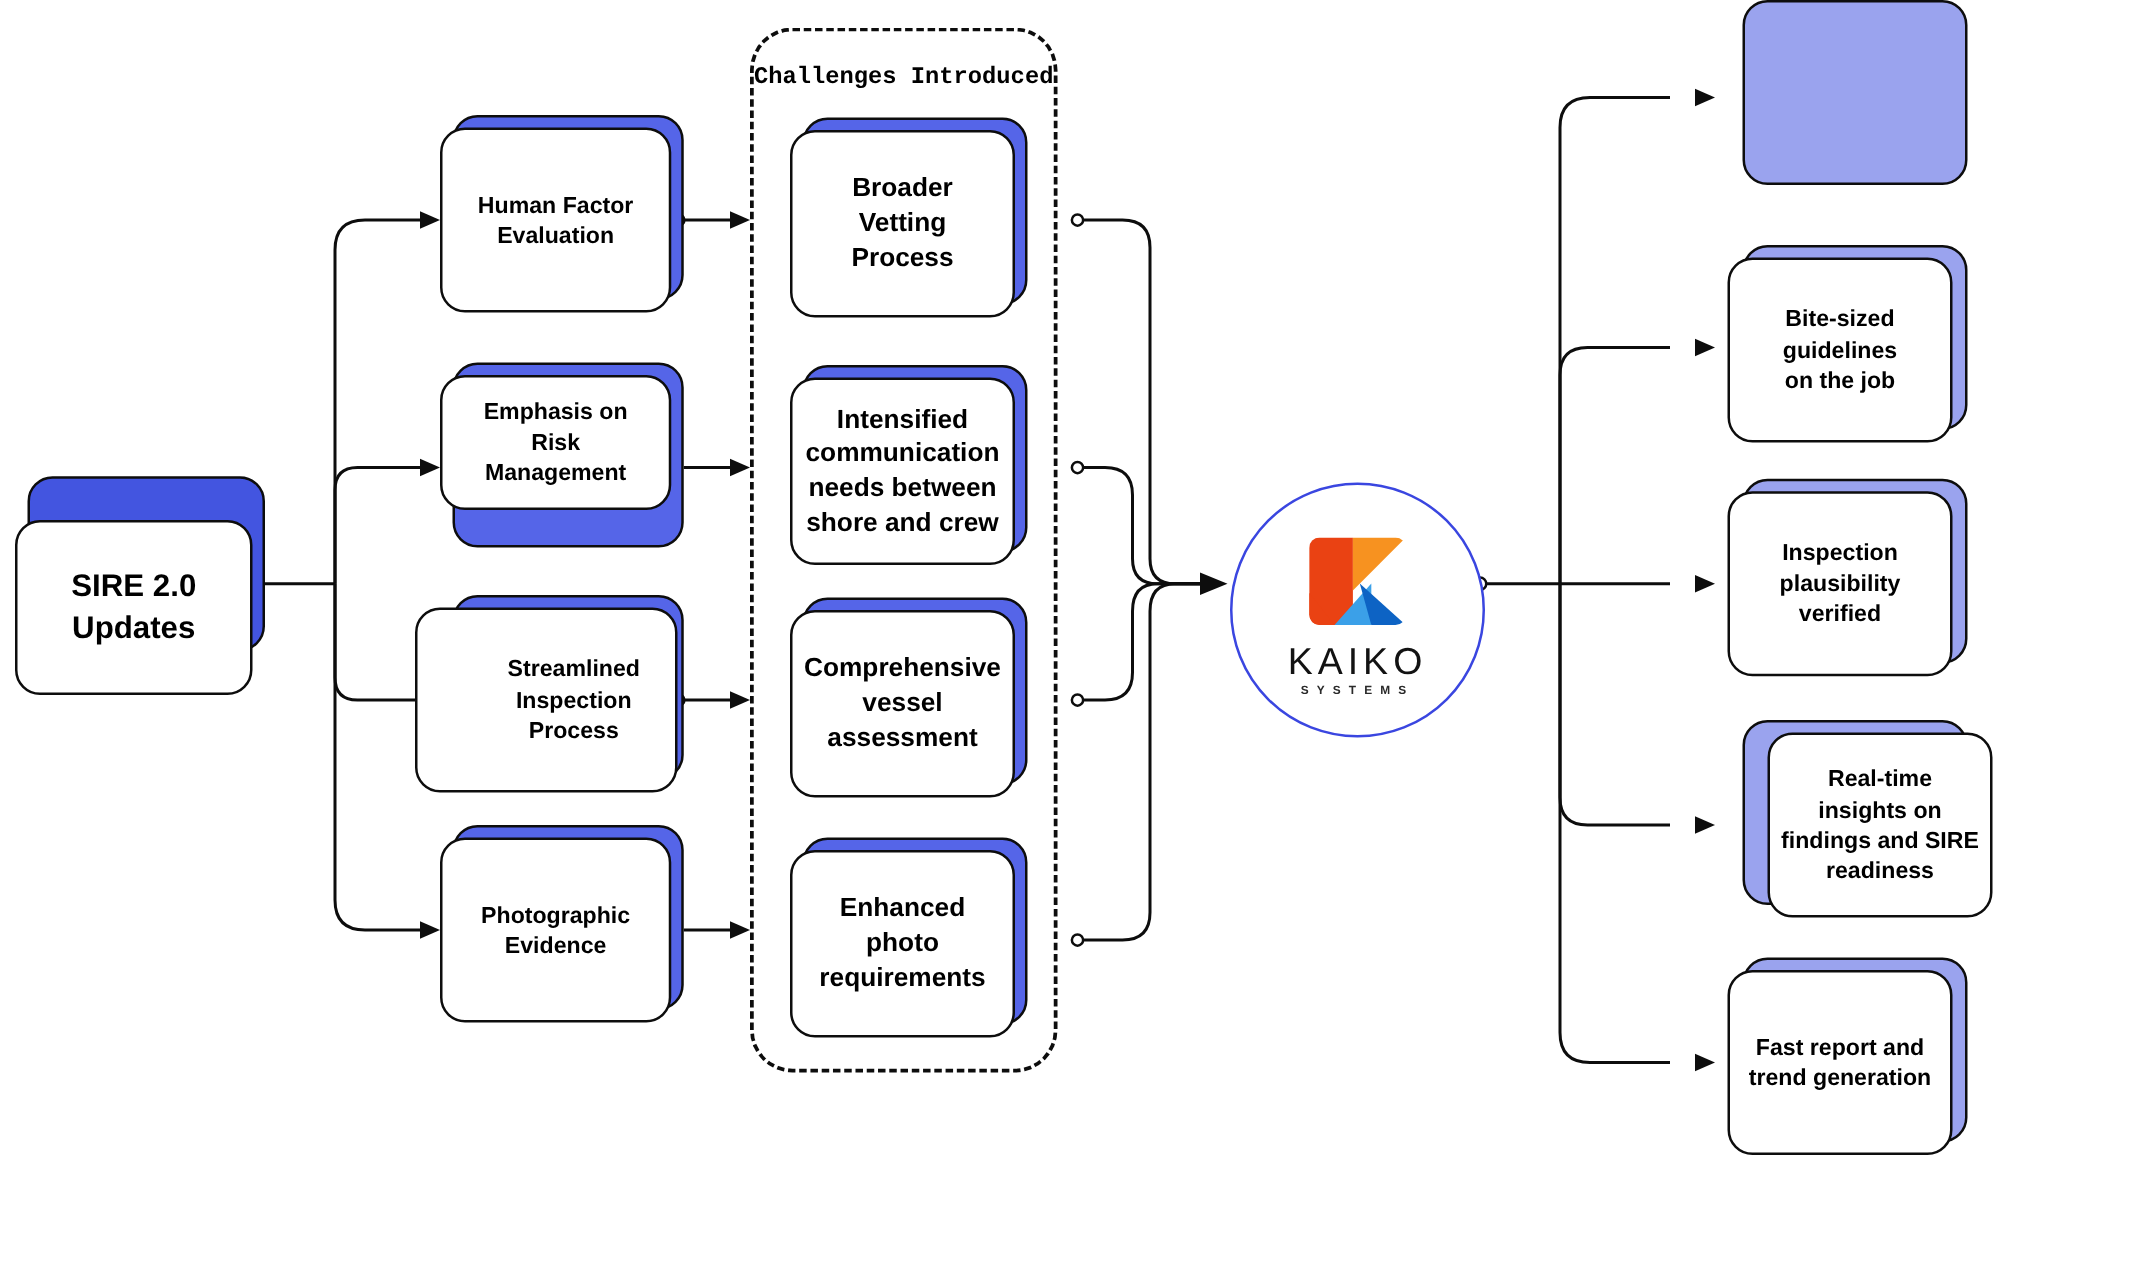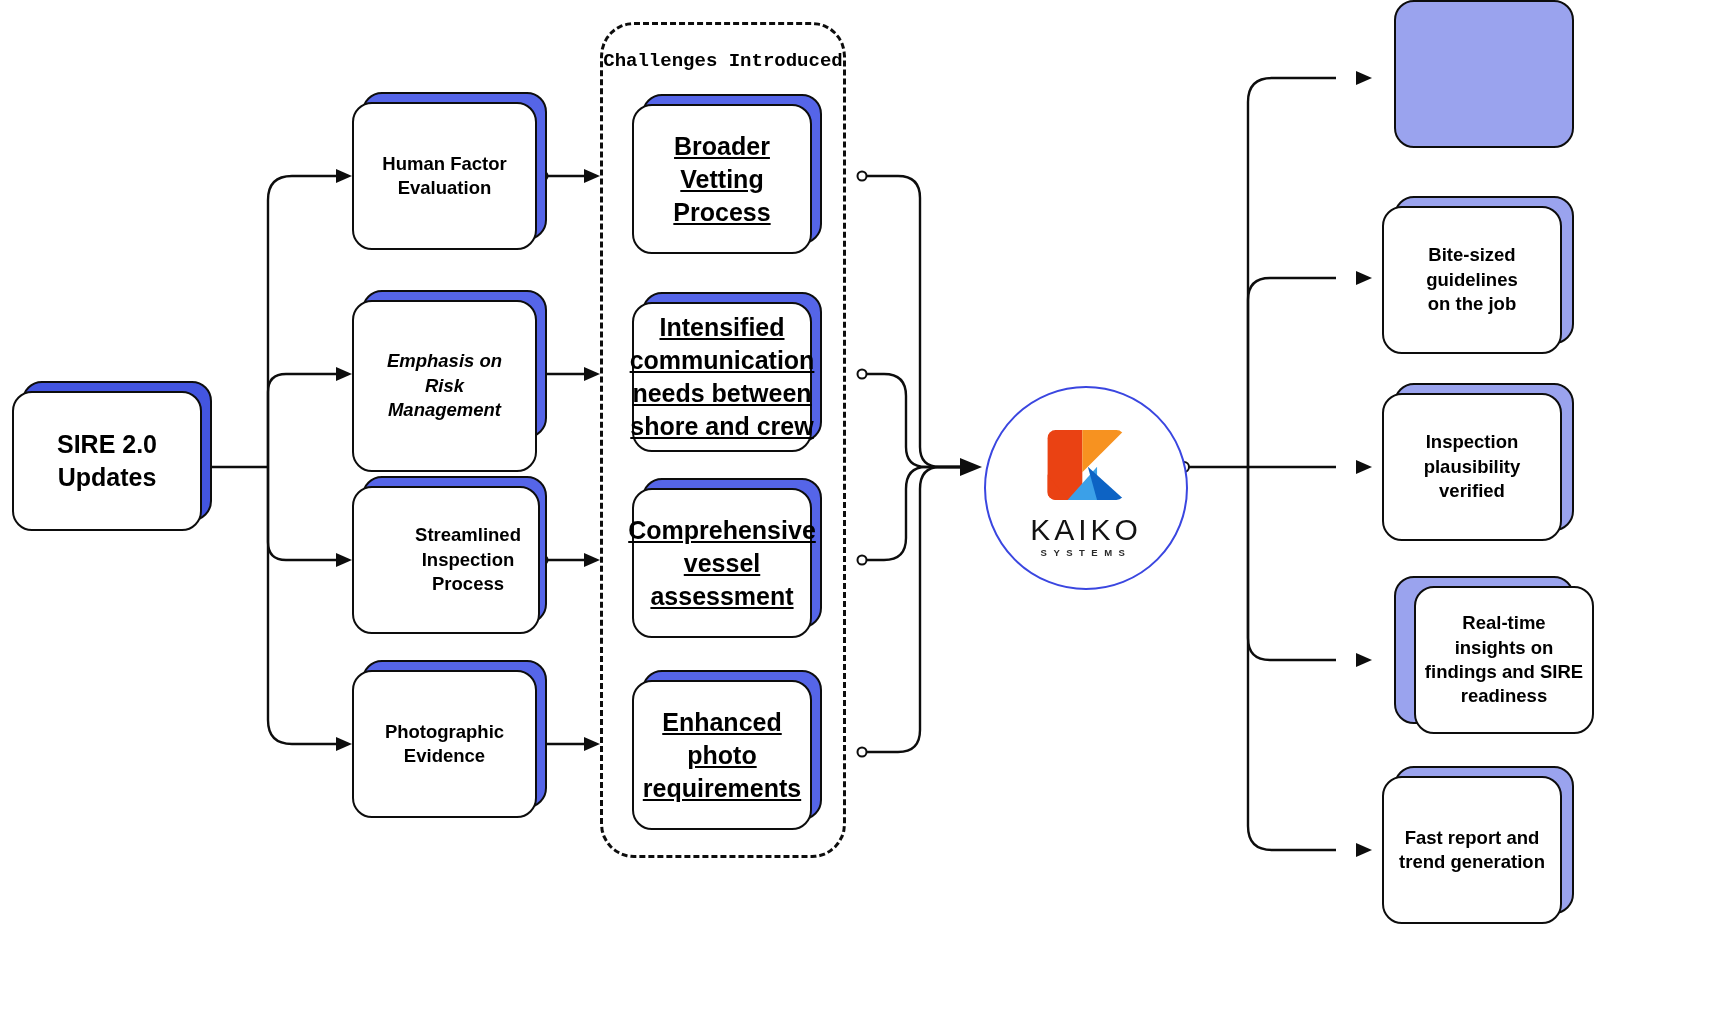--- a/index.html
+++ b/index.html
@@ -32,23 +32,23 @@
     border:2.2px solid #0d0d0d;
     z-index:4;
   }
   .sh-strong{background:#4355e0;}
   .sh-mid{background:#5565e8;}
   .sh-light{background:#9aa3ee;}
 
   .node span{display:block;padding:0 8px;}
 
   
-  .root{font-size:25px;}
+  .root{font-size:25px;margin-top:25px;}
   .lvl1{font-size:18.5px;}
-  .chal{font-size:25px;text-decoration:underline;}
+  .chal{font-size:21px;}
   .out{font-size:18.5px;}
 
   
   .group-dashed{
     position:absolute;
     box-sizing:border-box;
     border:3.4px dashed #0d0d0d;
     border-radius:34px;
     background:transparent;
     z-index:2;
@@ -159,26 +159,26 @@
         <span>Updates</span>
       </span>
   </div>
 
   <div class="shadow sh-mid" style="left:362px;top:92px;width:185px;height:148px;"></div>
   <div class="node lvl1" style="left:352px;top:102px;width:185px;height:148px;">
     <span>Human Factor<br>Evaluation</span>
   </div>
 
   <div class="shadow sh-mid" style="left:362px;top:290px;width:185px;height:148px;"></div>
-  <div class="node lvl1" style="left:352px;top:300px;width:185px;height:172px;font-style:italic;">
+  <div class="node lvl1" style="left:352px;top:300px;width:185px;height:108px;">
     <span>Emphasis on<br>Risk<br>Management</span>
   </div>
 
   <div class="shadow sh-mid" style="left:362px;top:476px;width:185px;height:148px;"></div>
-  <div class="node lvl1" style="left:352px;top:486px;width:188px;height:148px;padding-left:44px;">
+  <div class="node lvl1" style="left:332px;top:486px;width:210px;height:148px;padding-left:44px;">
     <span>Streamlined<br>Inspection<br>Process</span>
   </div>
 
   <div class="shadow sh-mid" style="left:362px;top:660px;width:185px;height:148px;"></div>
   <div class="node lvl1" style="left:352px;top:670px;width:185px;height:148px;">
     <span>Photographic<br>Evidence</span>
   </div>
 
   <div class="group-dashed" style="left:600px;top:22px;width:246px;height:836px;"></div>
   <div class="group-title" style="left:600px;top:50px;width:246px;font-family:Liberation Mono, monospace;">Challenges Introduced</div>

